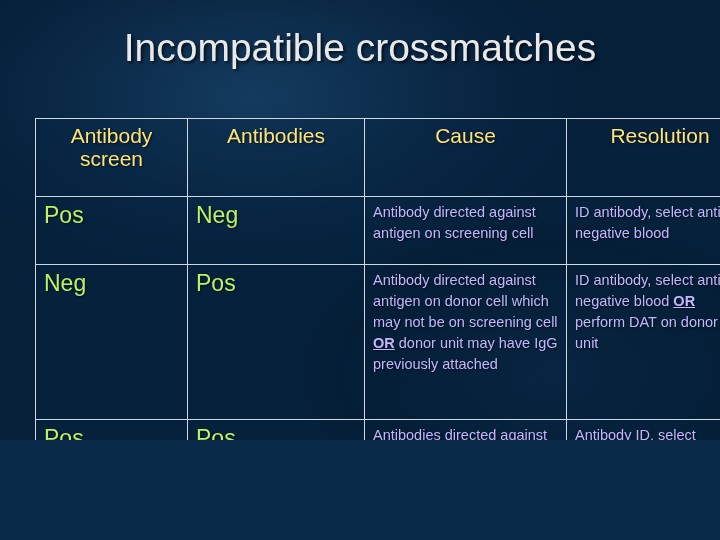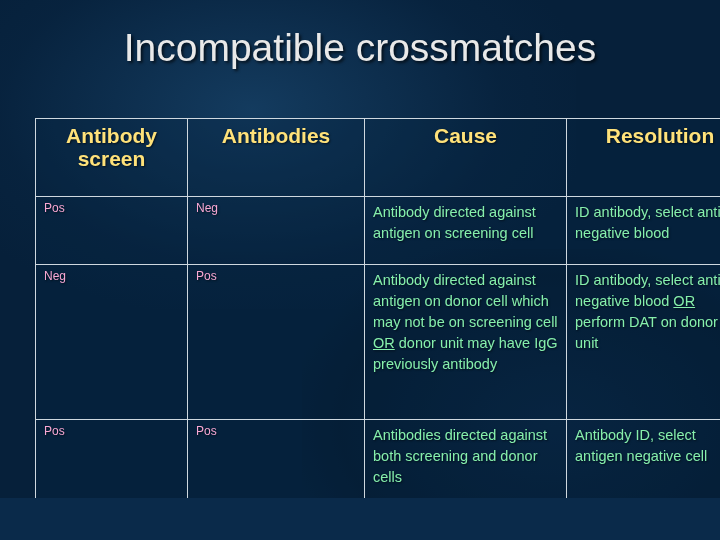--- a/index.html
+++ b/index.html
@@ -9,21 +9,21 @@
   body {
     width: 720px;
     height: 540px;
     overflow: hidden;
     font-family: "Liberation Sans", sans-serif;
     background: #0a2a4a;
   }
   .slide {
     position: relative;
     width: 720px;
-    height: 498px;
+    height: 440px;
     background:
       radial-gradient(ellipse 120% 95% at 30% 28%, #17466f 0%, #103characters 0%, #0e355a 38%, #082440 68%, #041526 100%);
     background-color: #06203a;
     overflow: hidden;
   }
   
   .slide::before {
     content: "";
     position: absolute;
     left: -10%;
@@ -71,42 +71,42 @@
   }
   table.grid td, table.grid th {
     border: 1px solid #cfd8df;
     vertical-align: top;
     padding: 5px 8px 6px 8px;
   }
   th.hd {
     text-align: center;
     color: #ffe27a;
     font-size: 21px;
-    font-weight: bold;
+    font-weight: normal;
     line-height: 1.1;
     padding-top: 8px;
     padding-bottom: 10px;
     text-shadow: 1px 1px 2px rgba(0,0,0,0.6);
   }
   td.big {
-    color: #f9a8d4;
-    font-size: 12px;
+    color: #bef264;
+    font-size: 23px;
     line-height: 1.15;
     padding-top: 8px;
     text-shadow: 1px 1px 2px rgba(0,0,0,0.55);
   }
   td.small {
-    color: #86efac;
+    color: #c4b5fd;
     font-size: 14.5px;
     line-height: 1.45;
     padding-top: 9px;
     text-shadow: 1px 1px 2px rgba(0,0,0,0.55);
   }
   td.small u {
-    font-weight: normal;
+    font-weight: bold;
     text-decoration: underline;
   }
   .col1 { width: 135px; }
   .col2 { width: 160px; }
   .col3 { width: 185px; }
   .col4 { width: 170px; }
   .r1 { height: 78px; }
   .r2 { height: 68px; }
   .r3 { height: 155px; }
   .r4 { height: 90px; }
@@ -136,21 +136,21 @@
             <span>Antibody directed against antigen on screening cell</span>
           </td>
           <td class="small col4">
             <span>ID antibody, select antigen negative blood</span>
           </td>
         </tr>
         <tr class="r3">
           <td class="big col1">Neg</td>
           <td class="big col2">Pos</td>
           <td class="small col3">
-            <span>Antibody directed against antigen on donor cell which may not be on screening cell </span><u>OR</u><span> donor unit may have IgG previously antibody</span>
+            <span>Antibody directed against antigen on donor cell which may not be on screening cell </span><u>OR</u><span> donor unit may have IgG previously attached</span>
           </td>
           <td class="small col4">
             <span>ID antibody, select antigen negative blood </span><u>OR</u><span> perform DAT on donor unit</span>
           </td>
         </tr>
         <tr class="r4">
           <td class="big col1">Pos</td>
           <td class="big col2">Pos</td>
           <td class="small col3">
             <span>Antibodies directed against both screening and donor cells</span>

